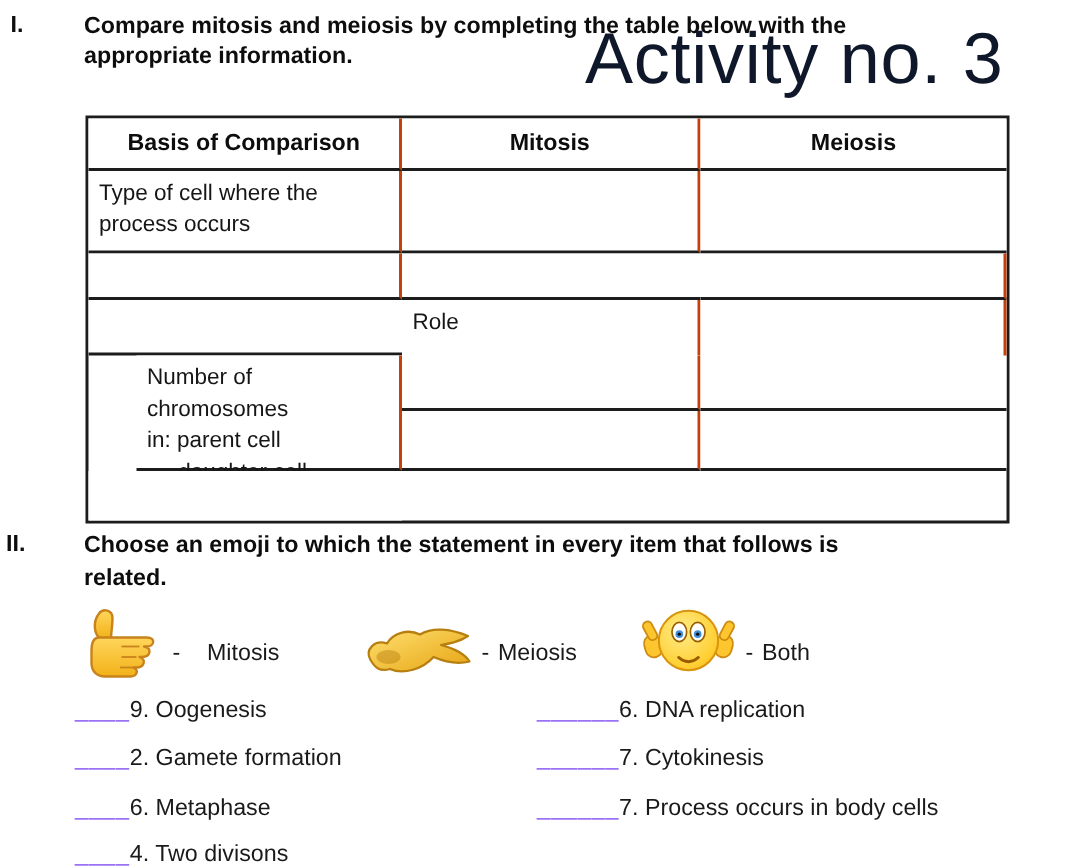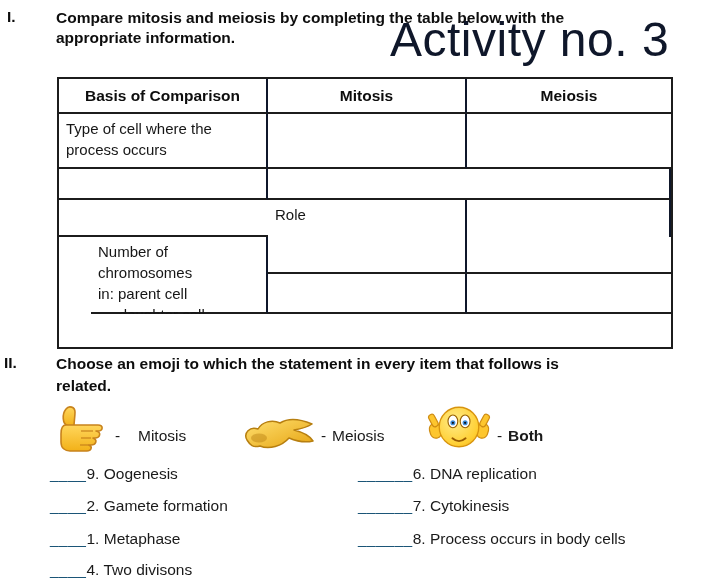--- a/index.html
+++ b/index.html
@@ -29,21 +29,21 @@
   
   #comparison-table {
     left: 57px; top: 77px;
     display: grid;
     grid-template-columns: 209px 199px 204px;
     grid-template-rows: 35px 55px 31px 37px 37px 40px 33px;
     border: 2px solid #1c1c1c;
     background: #ffffff;
   }
   .cell {
-    border-right: 2px solid #0f172a;
+    border-right: 2px solid #c2410c;
     border-bottom: 2px solid #1c1c1c;
     background: #ffffff;
   }
   .cell.c3 { border-right: none; }
   .cell.r7 { border-bottom: none; }
   .hcell {
     display: flex; align-items: center; justify-content: center;
     font-weight: bold; font-size: 15.5px; color: #0d0d0d;
   }
   .lcell {
@@ -57,21 +57,21 @@
   .r5c3 { grid-row: 5; grid-column: 3; }
   .r6c2 { grid-row: 6; grid-column: 2; }
   .r6c3 { grid-row: 6; grid-column: 3; }
 
   
   .legend-text { font-size: 15.5px; color: #1a1a1a; }
   .item {
     font-size: 15.5px; color: #1a1a1a;
     white-space: pre-wrap;
   }
-  .blank { color: #0c4a6e; letter-spacing: 0.5px; }
+  .blank { color: #8b5cf6; letter-spacing: 0.5px; }
 </style>
 </head>
 <body>
 
 <div id="page">
 
   <div class="abs numeral" style="left:7px; top:8px;">I.</div>
   <div class="abs instr" style="left:56px; top:28px;">appropriate information.</div>
   <div class="abs instr" style="left:56px; top:8px;">Compare mitosis and meiosis by completing the table below with the</div>
 
@@ -165,24 +165,24 @@
       <ellipse cx="27.5" cy="20" rx="5.2" ry="6.8" fill="#ffffff" stroke="#9a6200" stroke-width="1.2"></ellipse>
       <ellipse cx="40.5" cy="20" rx="5.2" ry="6.8" fill="#ffffff" stroke="#9a6200" stroke-width="1.2"></ellipse>
       <circle cx="27.5" cy="21.5" r="2.7" fill="#3f8edb"></circle>
         <circle cx="40.5" cy="21.5" r="2.7" fill="#3f8edb"></circle>
       <circle cx="27.5" cy="21.5" r="1.2" fill="#111"></circle>
         <circle cx="40.5" cy="21.5" r="1.2" fill="#111"></circle>
       <path d="M27 38 q7 6 14 0" fill="none" stroke="#9a5b00" stroke-width="2" stroke-linecap="round"></path>
     </svg>
   </div>
   <div class="abs legend-text" style="left:497px; top:427px;">-</div>
-  <div class="abs legend-text" style="left:508px; top:427px;font-weight:bold;">Both</div>
+  <div class="abs legend-text" style="left:508px; top:427px;">Both</div>
 
   <div class="abs item" style="left:50px; top:465px;"><span class="blank">____</span><span>9. Oogenesis</span></div>
   <div class="abs item" style="left:50px; top:497px;"><span class="blank">____</span><span>2. Gamete formation</span></div>
-  <div class="abs item" style="left:50px; top:530px;"><span class="blank">____</span><span>1. Metaphase</span></div>
+  <div class="abs item" style="left:50px; top:530px;"><span class="blank">____</span><span>6. Metaphase</span></div>
   <div class="abs item" style="left:50px; top:561px;"><span class="blank">____</span><span>4. Two divisons</span></div>
 
   <div class="abs item" style="left:358px; top:465px;"><span class="blank">______</span><span>6. DNA replication</span></div>
   <div class="abs item" style="left:358px; top:497px;"><span class="blank">______</span><span>7. Cytokinesis</span></div>
-  <div class="abs item" style="left:358px; top:530px;"><span class="blank">______</span><span>8. Process occurs in body cells</span></div>
+  <div class="abs item" style="left:358px; top:530px;"><span class="blank">______</span><span>7. Process occurs in body cells</span></div>
 
 </div>
 
 </body></html>

